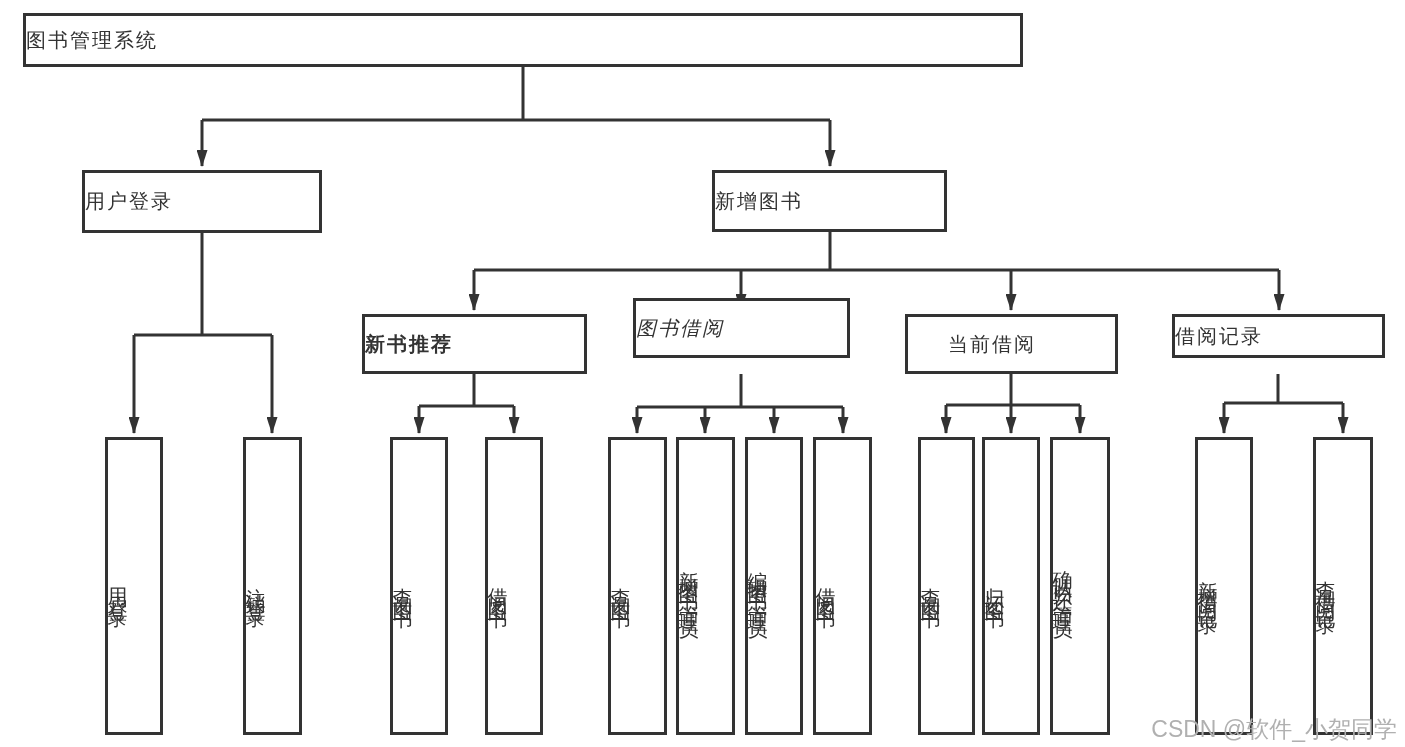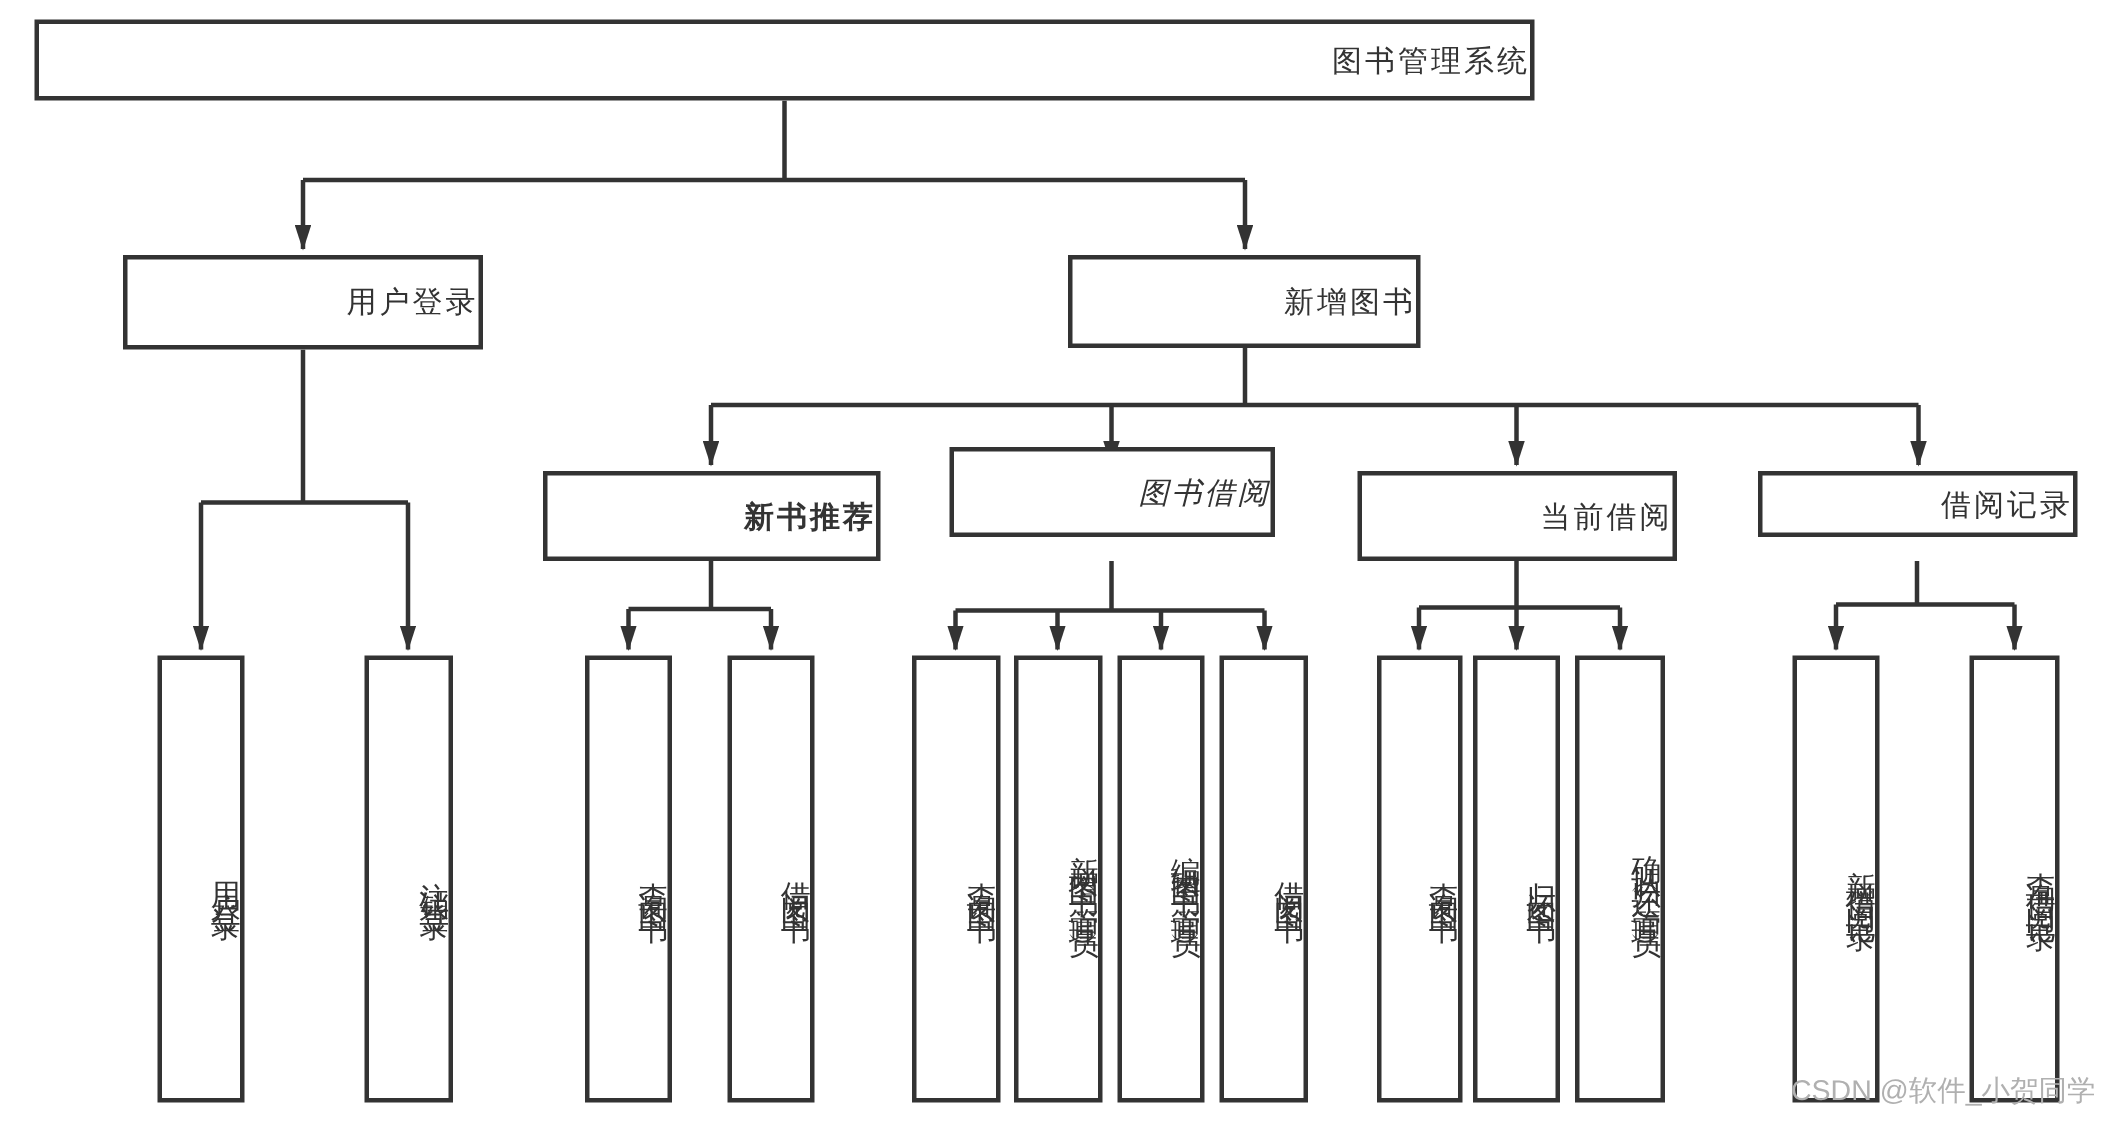--- a/index.html
+++ b/index.html
@@ -30,39 +30,39 @@
     stroke-width: 3;
     fill: none;
   }
   #arrowhead path { fill: var(--line); stroke: none; }
   .box {
     position: absolute;
     background: var(--bg);
     border: 3px solid var(--line);
     display: flex;
     align-items: center;
-    justify-content: flex-end;
+    justify-content: flex-start;
   }
   .box.h span {
     font-size: 20px;
     letter-spacing: 2px;
     white-space: nowrap;
   }
   .box.v span {
     writing-mode: vertical-rl;
     text-orientation: mixed;
     font-size: 20px;
     letter-spacing: 7px;
     line-height: 1;
   }
   .watermark {
     position: absolute;
     top: 714px;
     right: 8px;
-    font-size: 19px;
+    font-size: 23px;
     color: var(--watermark);
     white-space: nowrap;
     z-index: 5;
   }
 </style>
 </head>
 <body>
 
 <div class="canvas">
 

